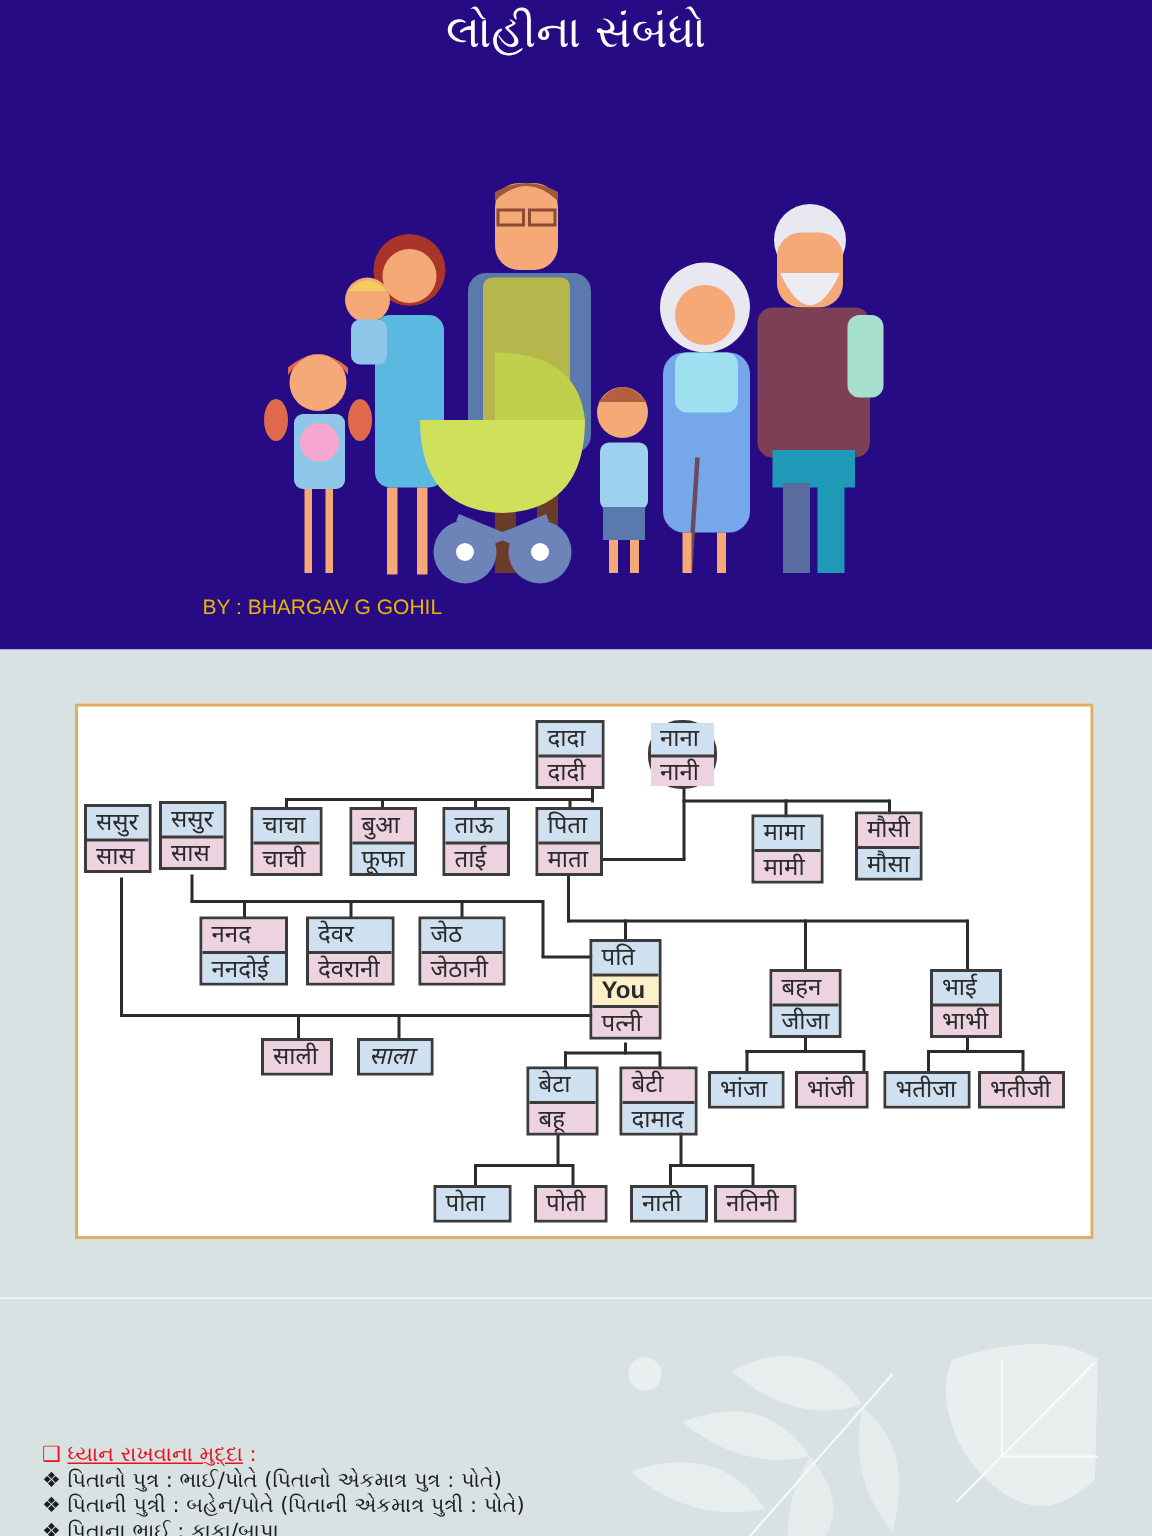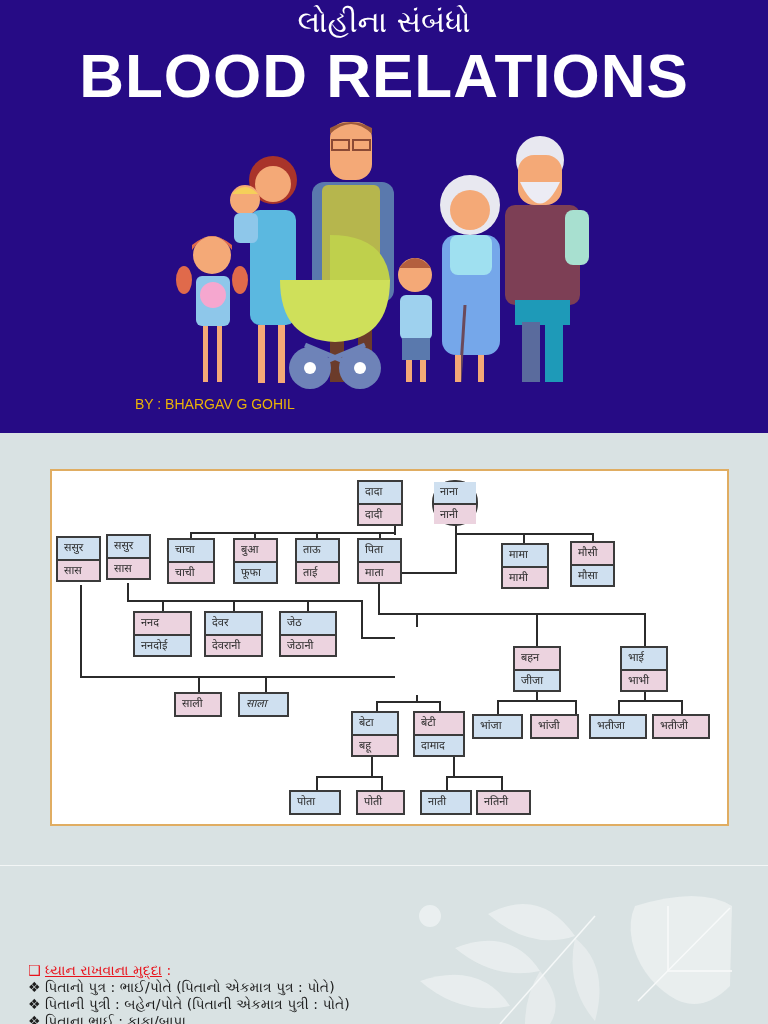--- a/index.html
+++ b/index.html
@@ -8,21 +8,21 @@
 
   .slide1 { position: absolute; left: 0; top: 0; width: 768px; height: 433px; background: #260b85; }
   .sub-title { position: absolute; top: 4px; left: 0; width: 768px; text-align: center; color: #ffffff; font-size: 30px; line-height: 36px; }
   .main-title { position: absolute; top: 42px; left: 0; width: 768px; text-align: center; color: #ffffff; font-family: "Liberation Sans", sans-serif; font-weight: bold; font-size: 62px; line-height: 68px; letter-spacing: 1px; }
   .author { position: absolute; top: 396px; left: 135px; color: #eab308; font-family: "Liberation Sans", sans-serif; font-size: 14px; }
   .illustration { position: absolute; left: 170px; top: 110px; width: 440px; height: 280px; }
 
   .slide2 { position: absolute; left: 0; top: 433px; width: 768px; height: 432px; background: #d9e2e3; }
   .frame { position: absolute; left: 50px; top: 36px; width: 679px; height: 357px; background: #ffffff; border: 2px solid #e0ad62; }
   .tree { position: absolute; left: 0; top: 0; width: 768px; height: 432px; }
-  .node { position: absolute; border: 2px solid #3b3b3b; font-size: 11px; color: #2a2a2a; }
+  .node { position: absolute; border: 2px solid #3b3b3b; font-size: 16px; color: #2a2a2a; }
   .cell { height: 21px; line-height: 20px; padding-left: 6px; white-space: nowrap; overflow: hidden; }
   .cell + .cell { border-top: 2px solid #3b3b3b; }
   .blue { background: #cfe0f0; }
   .pink { background: #ecd3df; }
   .yellow { background: #fbf0c8; font-family: "Liberation Sans", sans-serif; font-weight: bold; }
   .line { position: absolute; background: #2b2b2b; }
   .h { height: 2px; }
   .v { width: 2px; }
 
   .divider { position: absolute; left: 0; top: 865px; width: 768px; height: 1px; background: #f3f6f6; }
@@ -31,21 +31,20 @@
   .notes-heading { color: #e8121b; }
   .notes-heading span.t { text-decoration: underline; }
   .note-item { white-space: nowrap; }
   .leaves { position: absolute; left: 400px; top: 0; width: 368px; height: 158px; }
 </style>
 </head>
 <body>
 
 <div class="slide1">
   <div class="sub-title">લોહીના સંબંધો</div>
-  <div class="main-title">BLOOD RELATIONS</div>
 
   <svg class="illustration" viewBox="0 0 440 280">
 
     <g>
       <circle cx="42" cy="145" r="19" fill="#f4a977"></circle>
       <path d="M22 140 Q42 112 62 140 L62 135 Q42 118 22 135Z" fill="#e06a4b"></path>
       <ellipse cx="14" cy="170" rx="8" ry="14" fill="#e06a4b"></ellipse>
       <ellipse cx="70" cy="170" rx="8" ry="14" fill="#e06a4b"></ellipse>
       <rect x="26" y="166" width="34" height="50" rx="6" fill="#8ec7ea"></rect>
       <circle cx="43" cy="185" r="13" fill="#f5a7cf"></circle>
@@ -232,20 +231,25 @@
     </div>
     <div class="node" style="left:204px; top:178px; width:59px;">
       <div class="cell blue">देवर</div>
       <div class="cell pink">देवरानी</div>
     </div>
     <div class="node" style="left:279px; top:178px; width:58px;">
       <div class="cell blue">जेठ</div>
       <div class="cell pink">जेठानी</div>
     </div>
 
+    <div class="node" style="left:393px; top:193px; width:48px;">
+      <div class="cell blue">पति</div>
+      <div class="cell yellow">You</div>
+      <div class="cell pink">पत्नी</div>
+    </div>
 
     <div class="node" style="left:513px; top:213px; width:48px;">
       <div class="cell pink">बहन</div>
       <div class="cell blue">जीजा</div>
     </div>
     <div class="node" style="left:620px; top:213px; width:48px;">
       <div class="cell blue">भाई</div>
       <div class="cell pink">भाभी</div>
     </div>
 

